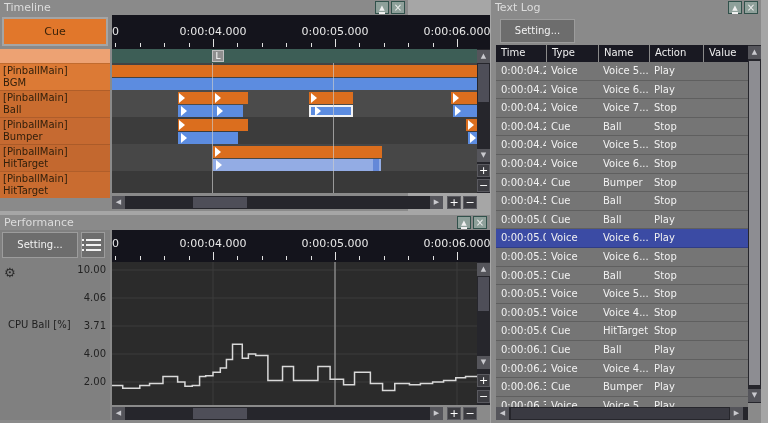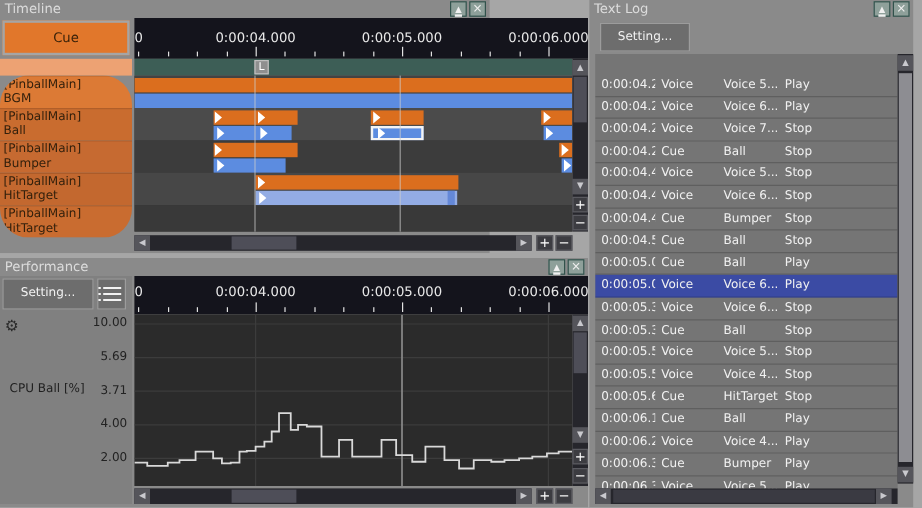--- a/index.html
+++ b/index.html
@@ -30,21 +30,21 @@
   .btn {
     position: absolute; background: #6D6D6D; border: 1px solid #9C9C9C;
     color: #F2F2F2; text-align: center; cursor: default;
   }
   .cue-btn { background: #E1772B; border: 2px solid #A5A5A5; color: #3A2209; font-size: 11px; }
   .teal { position: absolute; background: #3D5E56; }
   .lmark {
     position: absolute; width: 12px; height: 12px; background: #8F8F8F;
     border: 1px solid #BFBFBF; color: #FFFFFF; font-size: 9px; line-height: 10px; text-align: center;
   }
-  .labelcol { position: absolute; overflow: hidden; border-radius: 24px; }
+  .labelcol { position: absolute; overflow: hidden; }
   .tl-label { position: absolute; left: 0; width: 110px; color: #33200C; padding: 1px 0 0 3px; line-height: 12px; font-size: 10px; }
   .trackarea { position: absolute; overflow: hidden; background: #3A3A3A; }
   .trackrow { position: absolute; left: 0; width: 100%; }
   .clip { position: absolute; }
   .clip.orange { background: #DB6E1E; }
   .clip.blue { background: #5C8CE0; }
   .clip.blue.light { background: #93ACE4; }
   .clip.blue.sel { border: 2px solid #F3F3F3; }
   .bend { position: absolute; background: #6488D8; top: 0; bottom: 0; }
   .tri { position: absolute; width: 0; height: 0; border-left: 6px solid #FFFFFF;
@@ -209,21 +209,21 @@
   </div>
   <div style="position:absolute;left:0;top:15px;width:110px;height:190px;background:#808080;"></div>
   <div class="btn" style="left:2px;top:17px;width:76px;height:26px;line-height:23px;">Setting...</div>
   <div class="btn" style="left:81px;top:17px;width:24px;height:26px;">
     <span class="list-glyph"></span>
   </div>
   <div class="gear" style="left:4px;top:50px;">⚙</div>
   <div class="cpu-label" style="left:8px;top:104px;">CPU Ball [%]</div>
   <div id="perf-yticks">
       <div class="ytick" style="left: 70px; top: 49px;">10.00</div>
-      <div class="ytick" style="left: 70px; top: 77px;">5.69</div>
+      <div class="ytick" style="left: 70px; top: 77px;">4.06</div>
       <div class="ytick" style="left: 70px; top: 105px;">3.71</div>
       <div class="ytick" style="left: 70px; top: 133px;">4.00</div>
       <div class="ytick" style="left: 70px; top: 161px;">2.00</div>
     </div>
   <div class="ruler short" id="perf-ruler" style="left:112px;top:15px;width:378px;height:32px;">
       <div class="rlabel" style="left: 0px;">0</div>
       <div class="rlabel" style="left: 101px; transform: translateX(-50%);">0:00:04.000</div>
       <div class="rlabel" style="left: 223px; transform: translateX(-50%);">0:00:05.000</div>
       <div class="rlabel" style="left: 345px; transform: translateX(-50%);">0:00:06.000</div>
       <div class="tick" style="left: 3.4px; height: 4px;"></div>
@@ -273,20 +273,27 @@
 <div class="panel" id="p-log" style="left:491px;top:0;width:270px;height:423px;">
   <div class="titlebar">
     <span>Text Log</span>
     <span class="tb-icons">
       <span class="tb-btn"><span class="dock-glyph">▲</span></span>
       <span class="tb-btn" style="font-size:10px;line-height:11px;">×</span>
     </span>
   </div>
   <div class="btn" style="left:9px;top:19px;width:75px;height:24px;line-height:21px;">Setting...</div>
   <div class="table" style="left:5px;top:45px;width:252px;height:362px;">
+    <div class="thead" id="log-head">
+        <div class="th" style="width: 50px;">Time</div>
+        <div class="th" style="width: 52px;">Type</div>
+        <div class="th" style="width: 51px;">Name</div>
+        <div class="th" style="width: 54px;">Action</div>
+        <div class="th" style="width: 45px;">Value</div>
+      </div>
     <div class="rows" id="log-rows" style="left:0;top:17px;width:252px;height:345px;">
         <div class="trow">
           <div class="td" style="width: 50px;">0:00:04.2...</div>
           <div class="td" style="width: 52px;">Voice</div>
           <div class="td" style="width: 51px;">Voice 5...</div>
           <div class="td" style="width: 54px;">Play</div>
           <div class="td" style="width: 45px;"></div>
         </div>
         <div class="trow">
           <div class="td" style="width: 50px;">0:00:04.2...</div>

